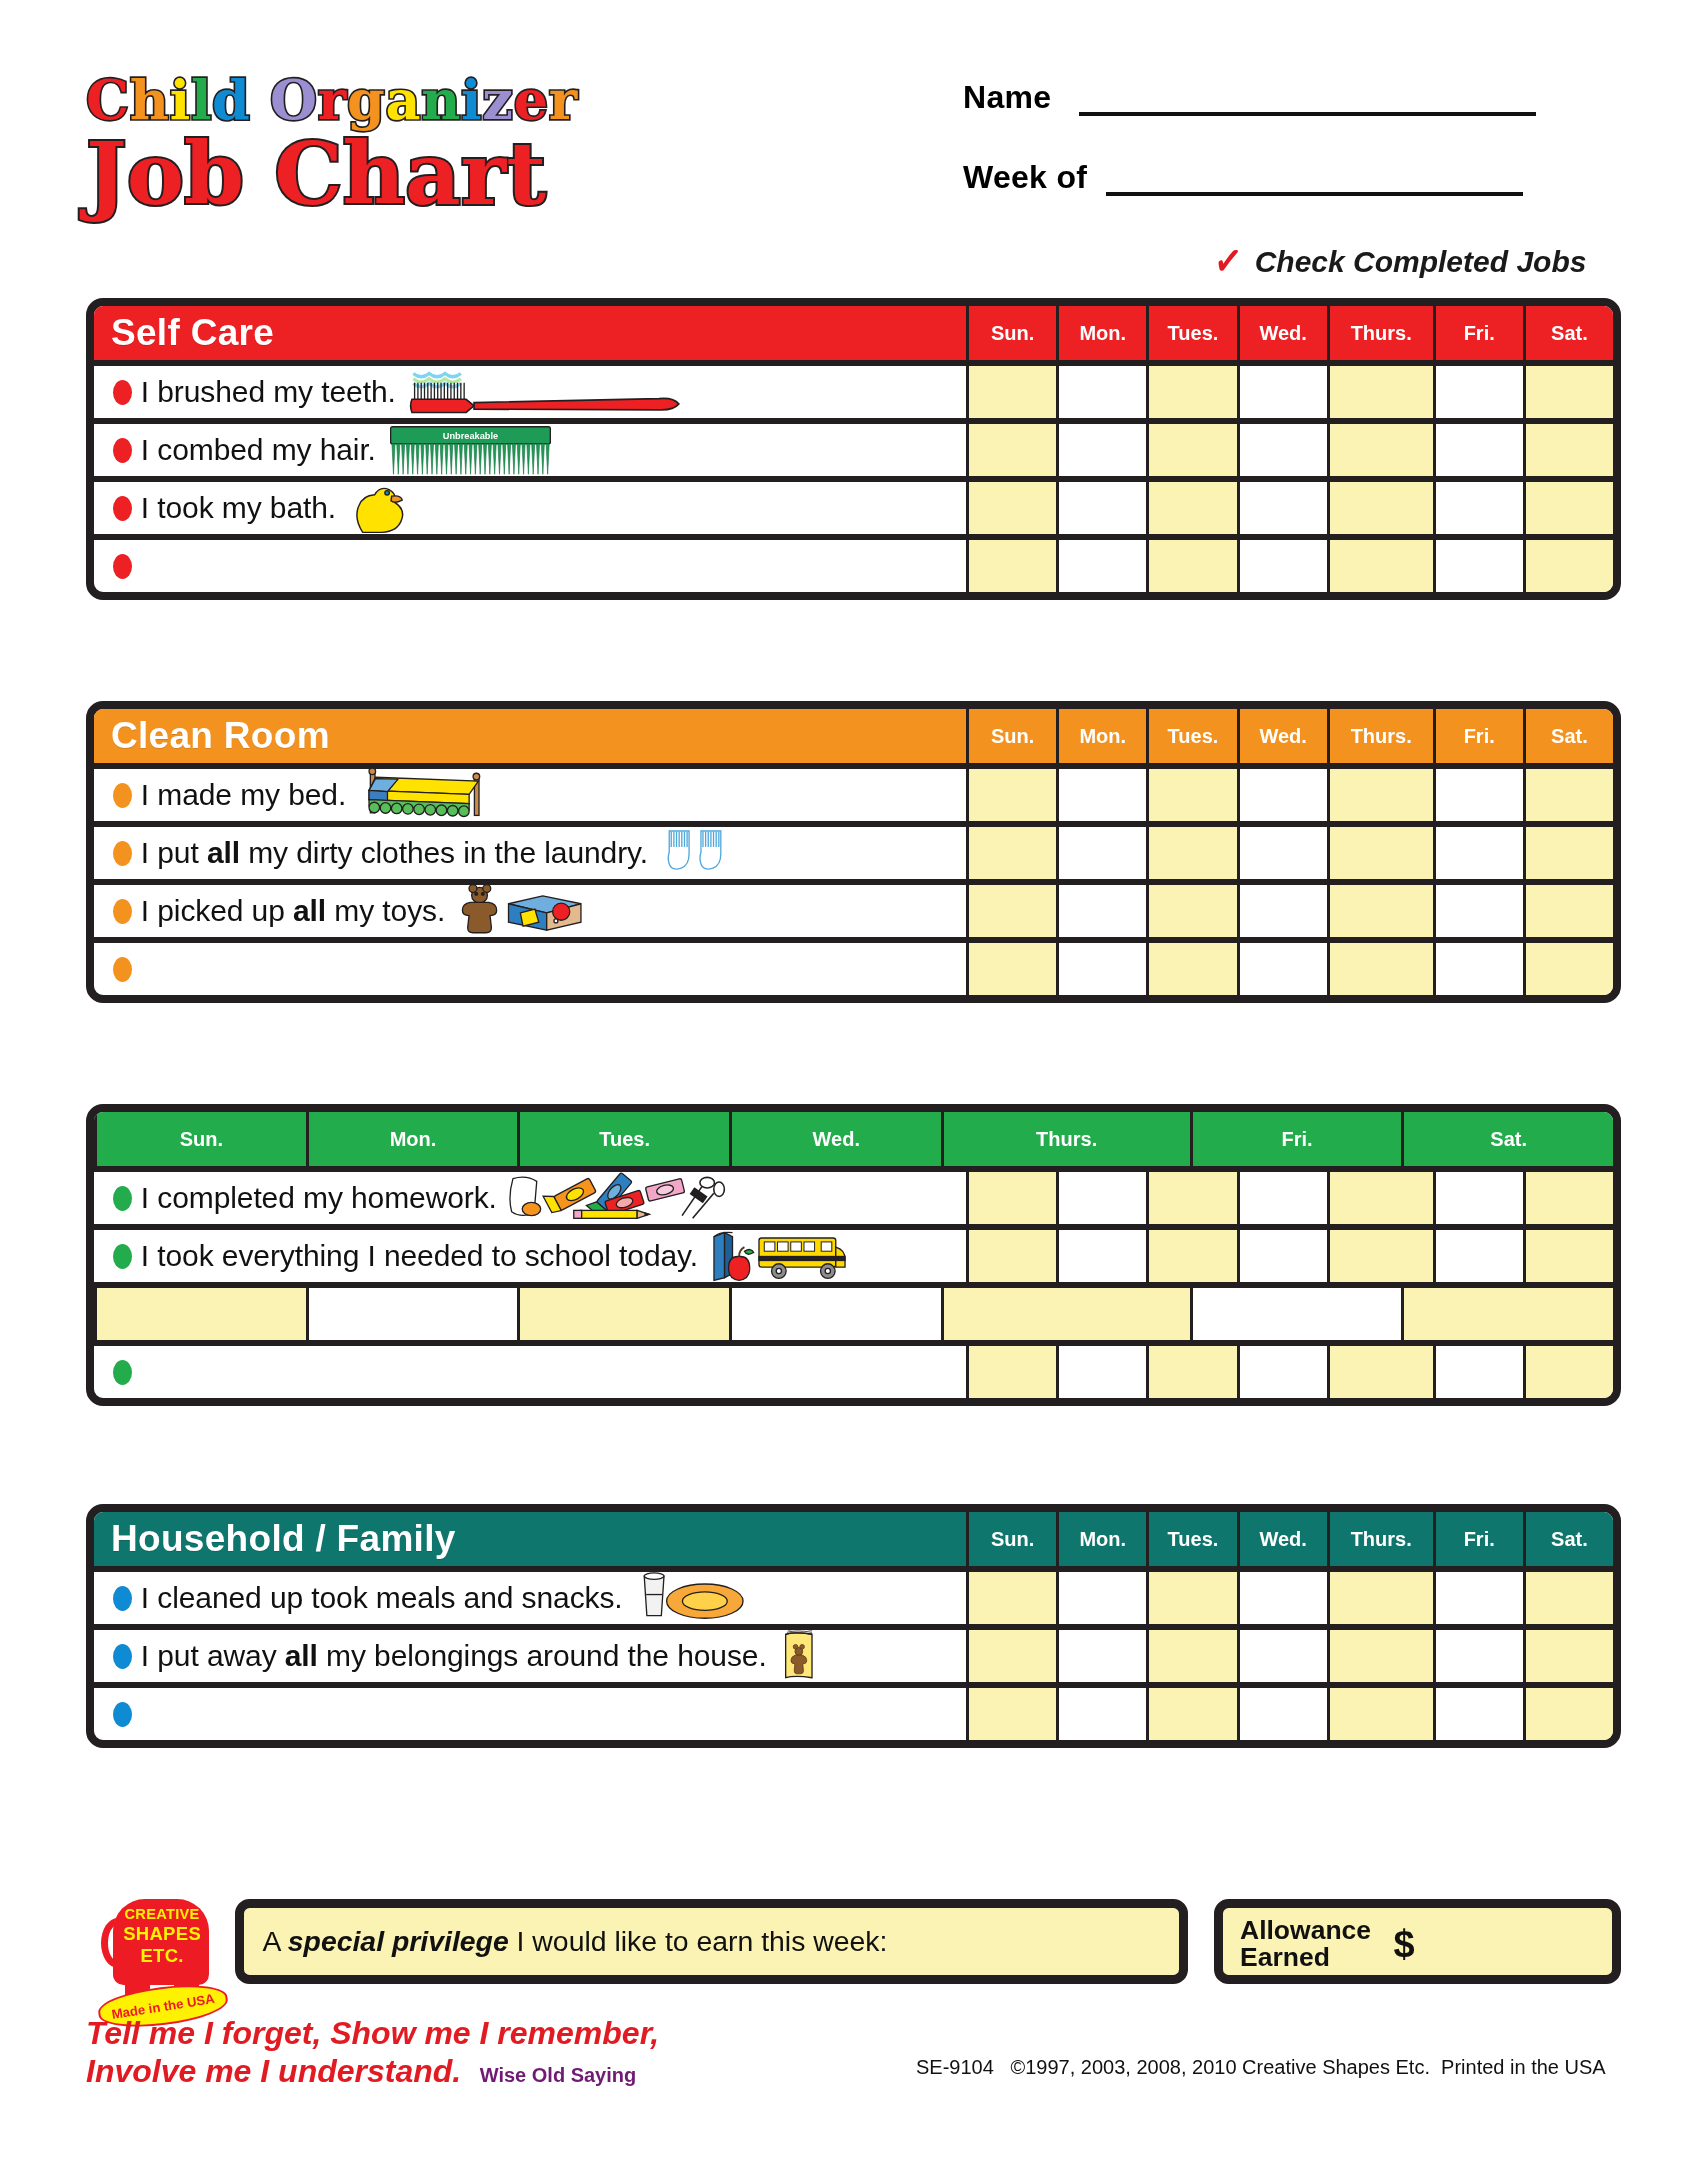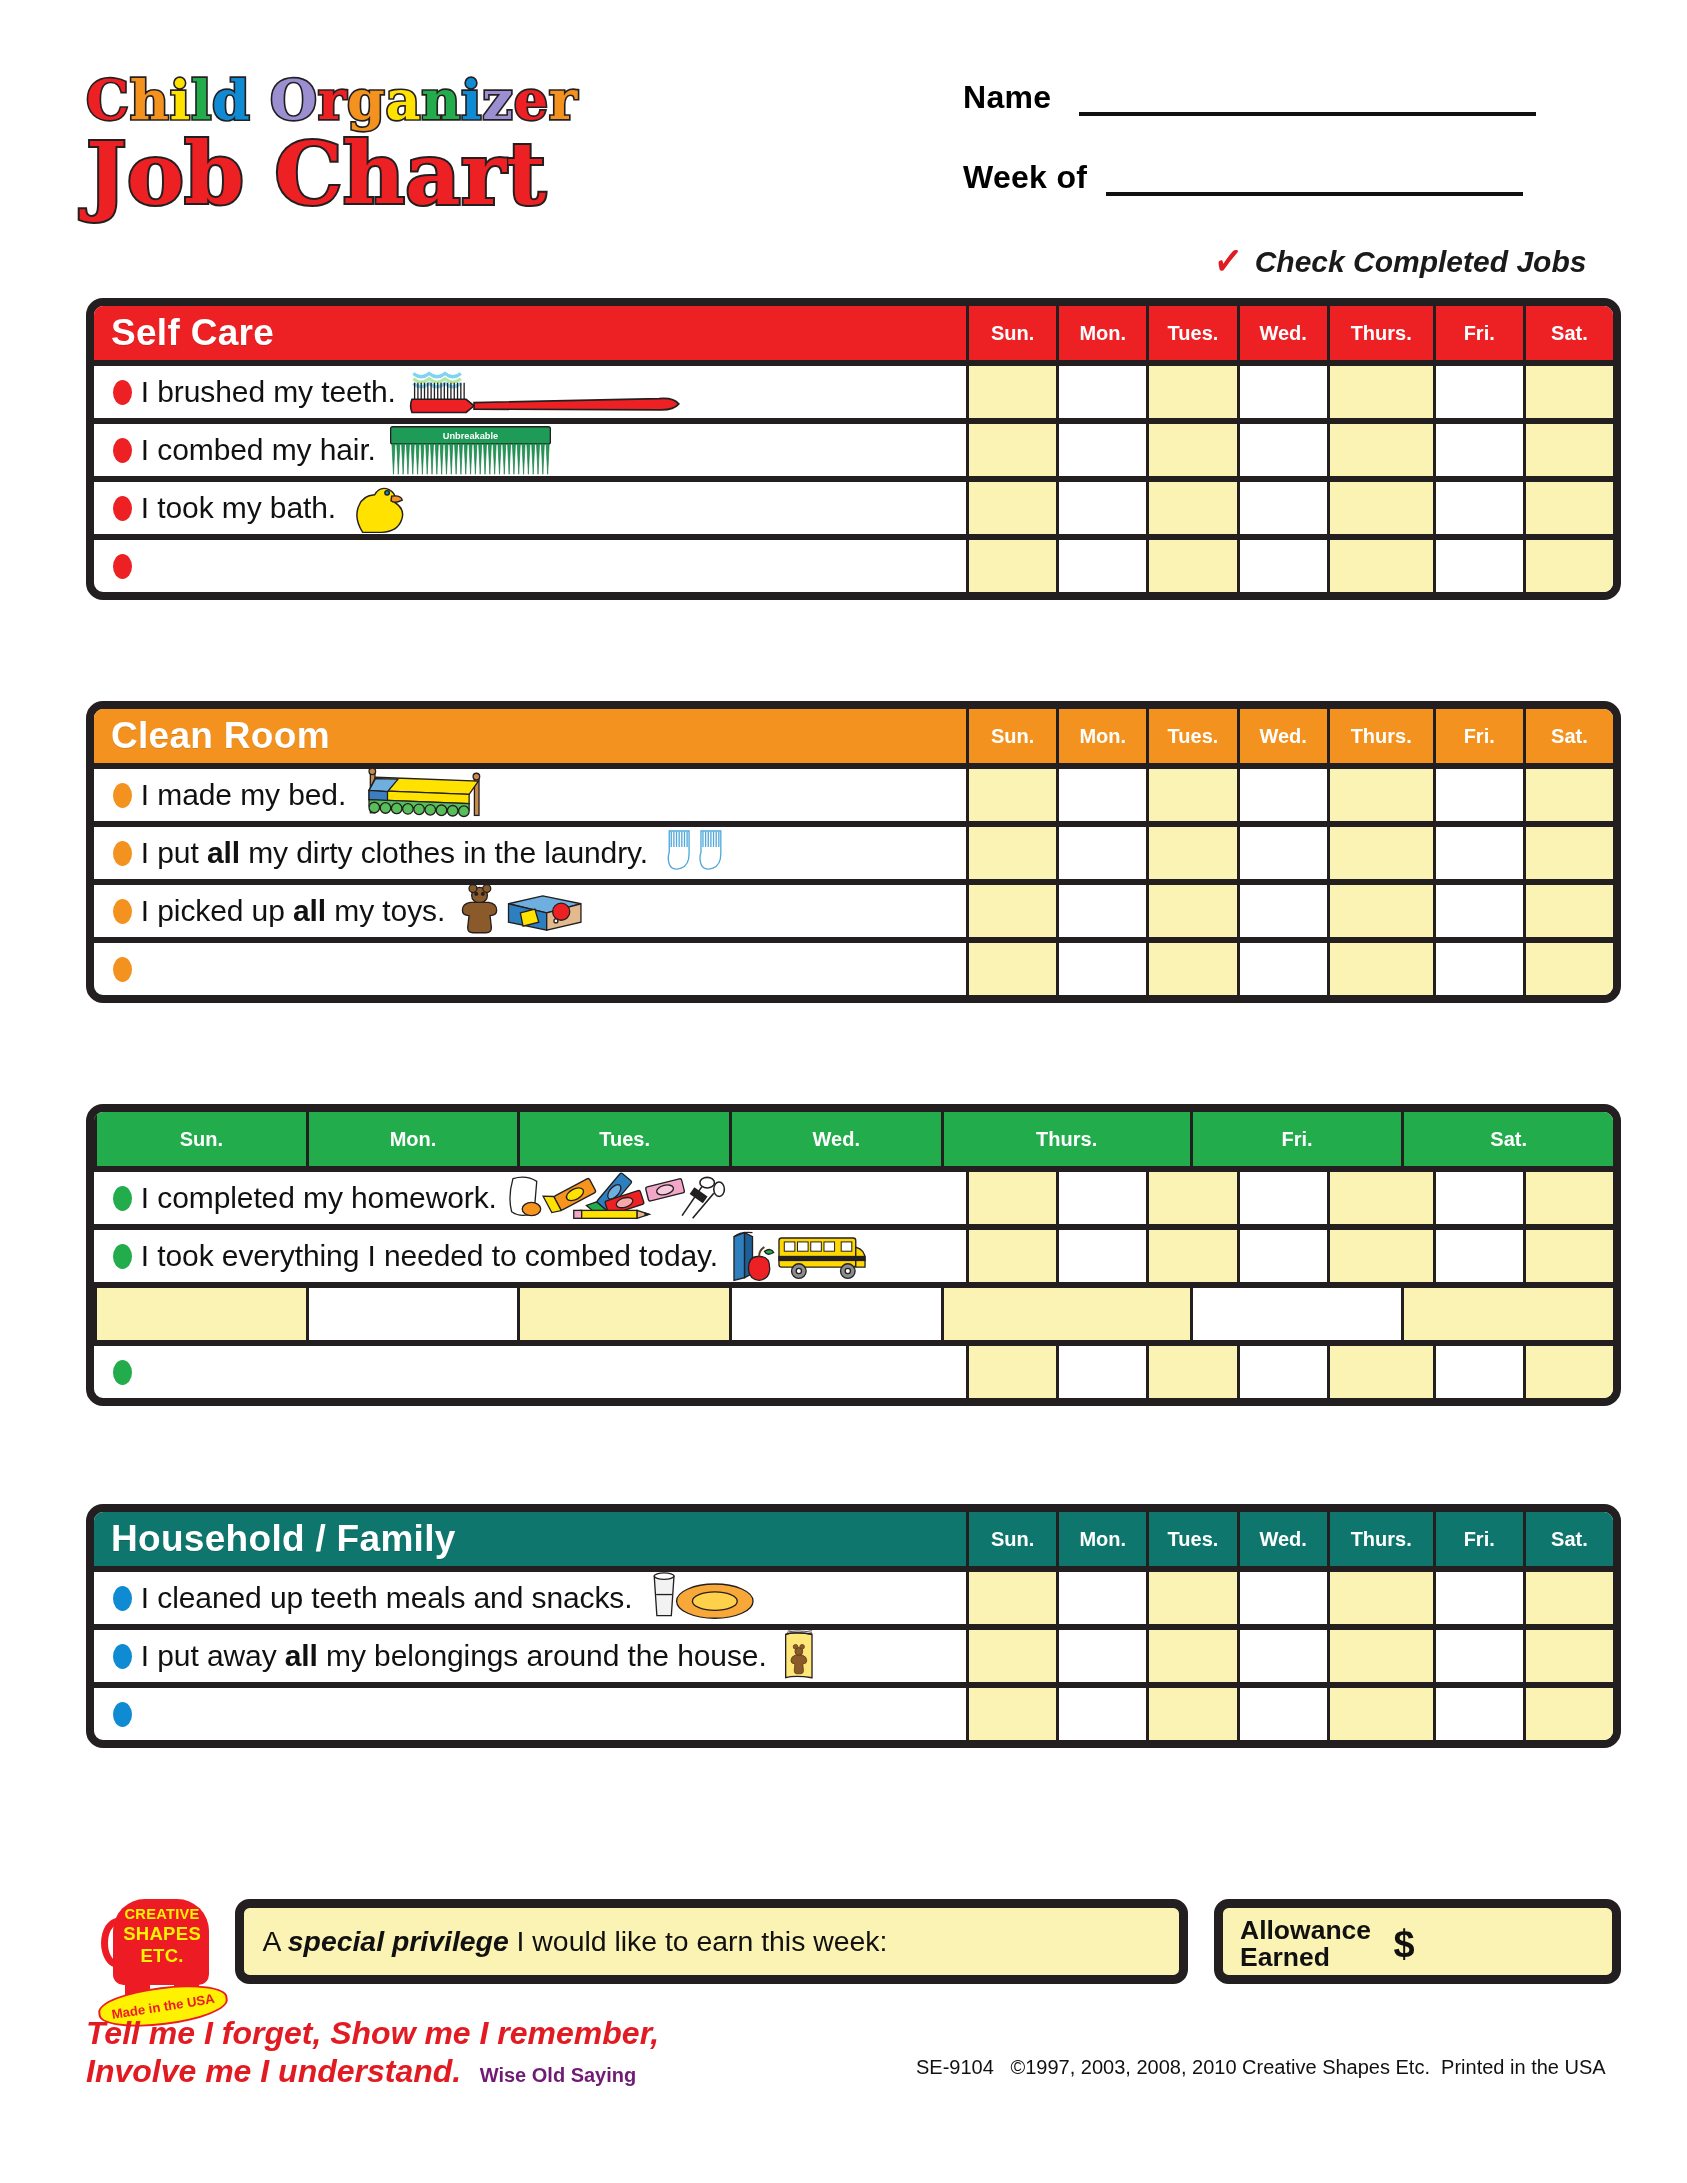--- a/index.html
+++ b/index.html
@@ -473,21 +473,21 @@
         <div class="cell w"></div>
         <div class="cell y"></div>
         <div class="cell w"></div>
         <div class="cell y wide"></div>
         <div class="cell w"></div>
         <div class="cell y"></div>
       </div>
       <div class="row">
         <div class="row-label">
           <div class="bullet" style="background: rgb(34, 172, 75);"></div>
-          <div class="task-text">I took everything I needed to combed today.</div>
+          <div class="task-text">I took everything I needed to school today.</div>
           <div class="icon-slot">
             <svg width="139" height="53" viewBox="0 0 210 80">
    <g stroke="#231f20" stroke-width="2">
      <polygon points="6,10 22,4 22,72 6,76" fill="#2E7FC0"></polygon>
      <polygon points="22,4 34,10 34,66 22,72" fill="#1D5F97"></polygon>
      <path d="M6 10 q10 -8 28 -6" fill="none" stroke="#231f20"></path>
      <path d="M42 40 q-14 0 -14 18 q0 16 16 18 q16 -2 16 -18 q0 -18 -14 -18 z" fill="#ED2024"></path>
      <path d="M44 40 q0 -10 8 -14" fill="none" stroke="#5B3A1A" stroke-width="3"></path>
      <path d="M52 32 q10 -6 14 2 q-10 6 -14 -2z" fill="#22AC4B"></path>
      <rect x="74" y="12" width="116" height="44" rx="4" fill="#FFD800"></rect>
@@ -562,21 +562,21 @@
         <div class="day-head">
           <span>Fri.</span>
         </div>
         <div class="day-head">
           <span>Sat.</span>
         </div>
       </div>
       <div class="row">
         <div class="row-label">
           <div class="bullet" style="background: rgb(15, 139, 212);"></div>
-          <div class="task-text">I cleaned up teeth meals and snacks.</div>
+          <div class="task-text">I cleaned up took meals and snacks.</div>
           <div class="icon-slot">
             <svg width="112" height="53" viewBox="0 0 170 80">
    <g stroke="#231f20" stroke-width="2">
      <path d="M14 6 h30 l-4 60 h-22 z" fill="#F2F2F2"></path>
      <ellipse cx="29" cy="6" rx="15" ry="5" fill="#ffffff"></ellipse>
      <path d="M17 34 h24" fill="none"></path>
      <ellipse cx="106" cy="44" rx="58" ry="26" fill="#F7A838"></ellipse>
      <ellipse cx="106" cy="44" rx="34" ry="14" fill="#FFD04A"></ellipse>
    </g>
             </svg>

